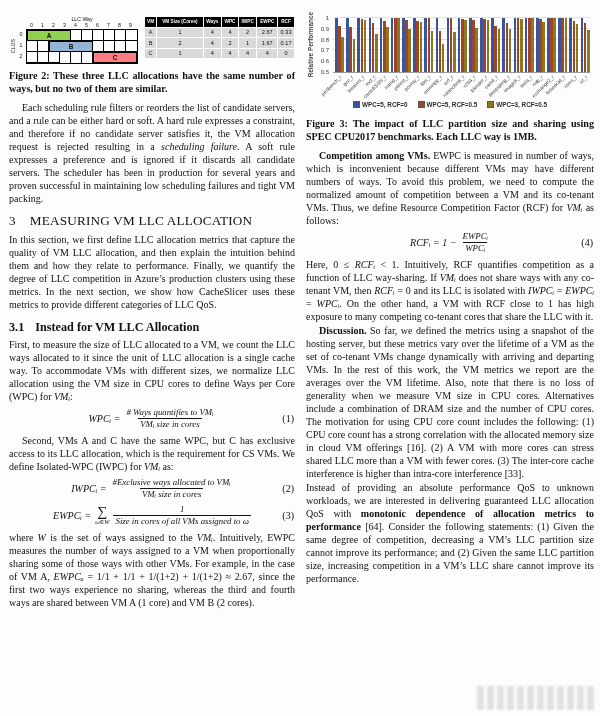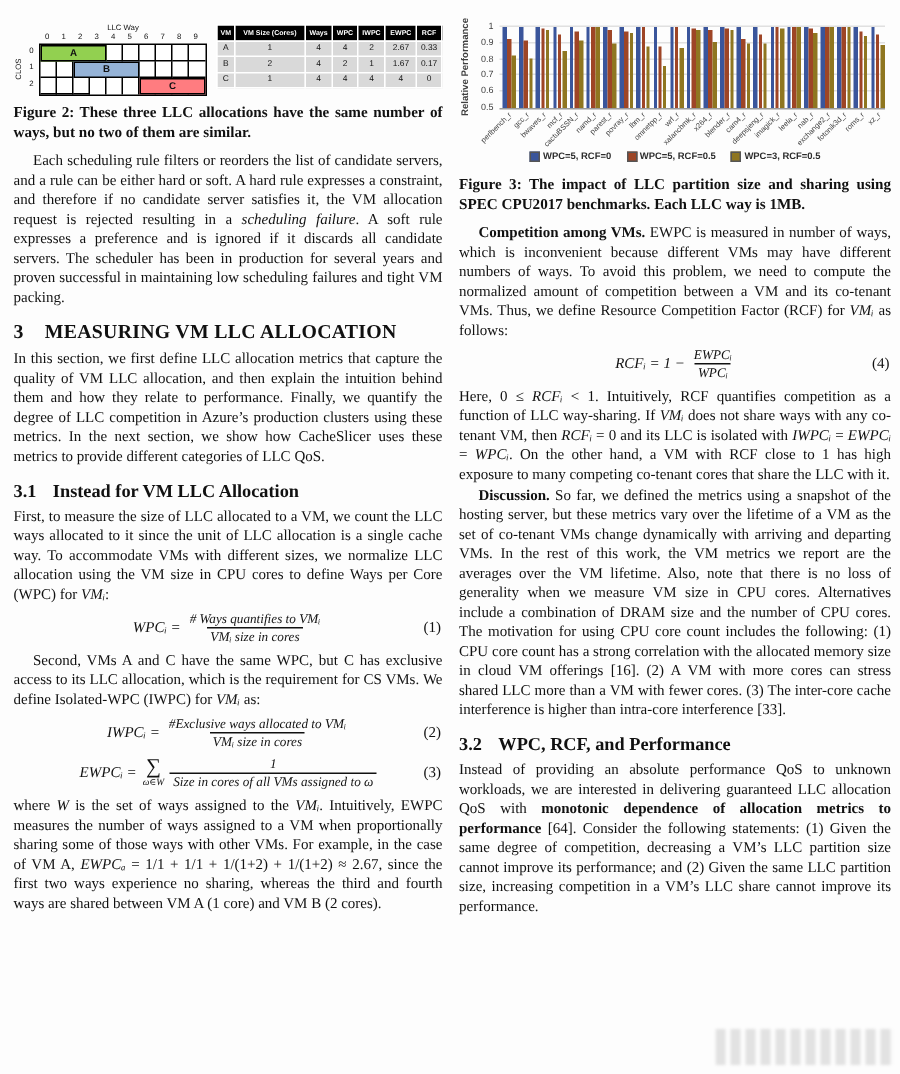--- a/index.html
+++ b/index.html
@@ -9,21 +9,21 @@
   }
   .col{position:absolute; top:14px;}
   .col-left{left:9px; width:286px;}
   .col-right{left:306px; width:288px;}
 
   .para{font-size:10px; line-height:13px; text-align:justify; margin:0 0 1px 0;}
   .para.indent{text-indent:13px;}
   .st-i,.st-m{font-style:italic;}
   .st-b{font-weight:bold;}
 
-  .sec{font-size:13.2px; font-weight:bold; margin:8px 0 4px 0; letter-spacing:0.2px;}
+  .sec{font-size:13.2px; font-weight:normal; margin:8px 0 4px 0; letter-spacing:0.2px;}
   .sec .sec-num{margin-right:14px;}
   .subsec{font-size:12.2px; font-weight:bold; margin:9px 0 3px 0;}
   .subsec .sec-num{margin-right:11px;}
 
   .caption{font-size:10.1px; font-weight:bold; line-height:13px; text-align:justify; margin:5px 0 6px 0;}
 
   
   .eq{position:relative; display:flex; justify-content:center; align-items:center; gap:4px;
       margin:4px 0 5px 0; font-size:10px; font-style:italic;}
   .eq .frac{display:inline-flex; flex-direction:column; align-items:center; text-align:center;}
@@ -439,19 +439,18 @@
       <span class="frac">
           <span class="num">EWPCᵢ</span>
           <span class="den">WPCᵢ</span>
         </span>
       <span class="eq-tag">(4)</span>
     </div>
 
     <p class="para"><span>Here, 0 ≤ </span><span class="st-m">RCFᵢ</span><span> &lt; 1. Intuitively, RCF quantifies competition as a function of LLC way-sharing. If </span><span class="st-m">VMᵢ</span><span> does not share ways with any co-tenant VM, then </span><span class="st-m">RCFᵢ</span><span> = 0 and its LLC is isolated with </span><span class="st-m">IWPCᵢ</span><span> = </span><span class="st-m">EWPCᵢ</span><span> = </span><span class="st-m">WPCᵢ</span><span>. On the other hand, a VM with RCF close to 1 has high exposure to many competing co-tenant cores that share the LLC with it.</span></p>
     <p class="para indent"><span class="st-b">Discussion.</span><span> So far, we defined the metrics using a snapshot of the hosting server, but these metrics vary over the lifetime of a VM as the set of co-tenant VMs change dynamically with arriving and departing VMs. In the rest of this work, the VM metrics we report are the averages over the VM lifetime. Also, note that there is no loss of generality when we measure VM size in CPU cores. Alternatives include a combination of DRAM size and the number of CPU cores. The motivation for using CPU core count includes the following: (1) CPU core count has a strong correlation with the allocated memory size in cloud VM offerings [16]. (2) A VM with more cores can stress shared LLC more than a VM with fewer cores. (3) The inter-core cache interference is higher than intra-core interference [33].</span></p>
 
-    <h3 class="subsec"><span class="sec-num">3.2</span><span>WPC, RCF, and Performance</span></h3>
 
     <p class="para"><span>Instead of providing an absolute performance QoS to unknown workloads, we are interested in delivering guaranteed LLC allocation QoS with </span><span class="st-b">monotonic dependence of allocation metrics to performance</span><span> [64]. Consider the following statements: (1) Given the same degree of competition, decreasing a VM’s LLC partition size cannot improve its performance; and (2) Given the same LLC partition size, increasing competition in a VM’s LLC share cannot improve its performance.</span></p>
   </div>
 
   <div class="watermark"></div>
 </div>
 
 </body></html>

